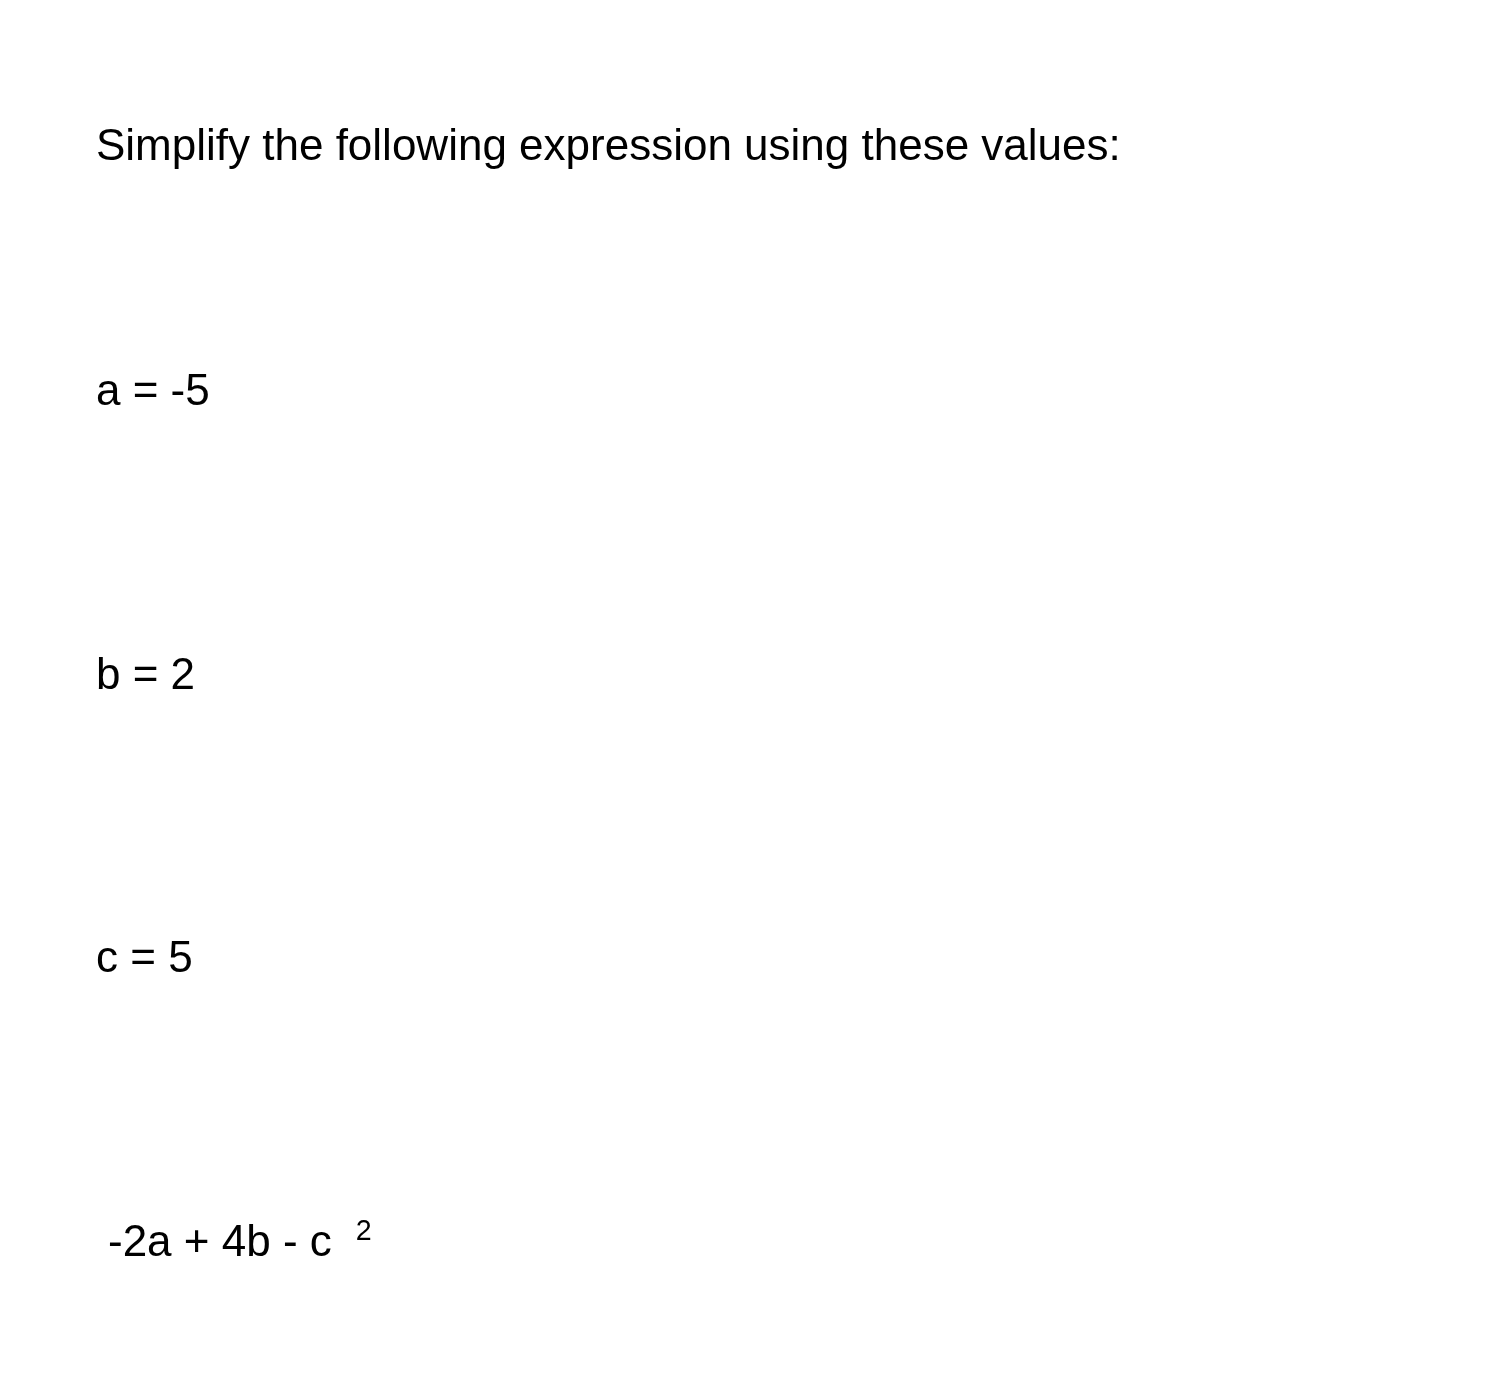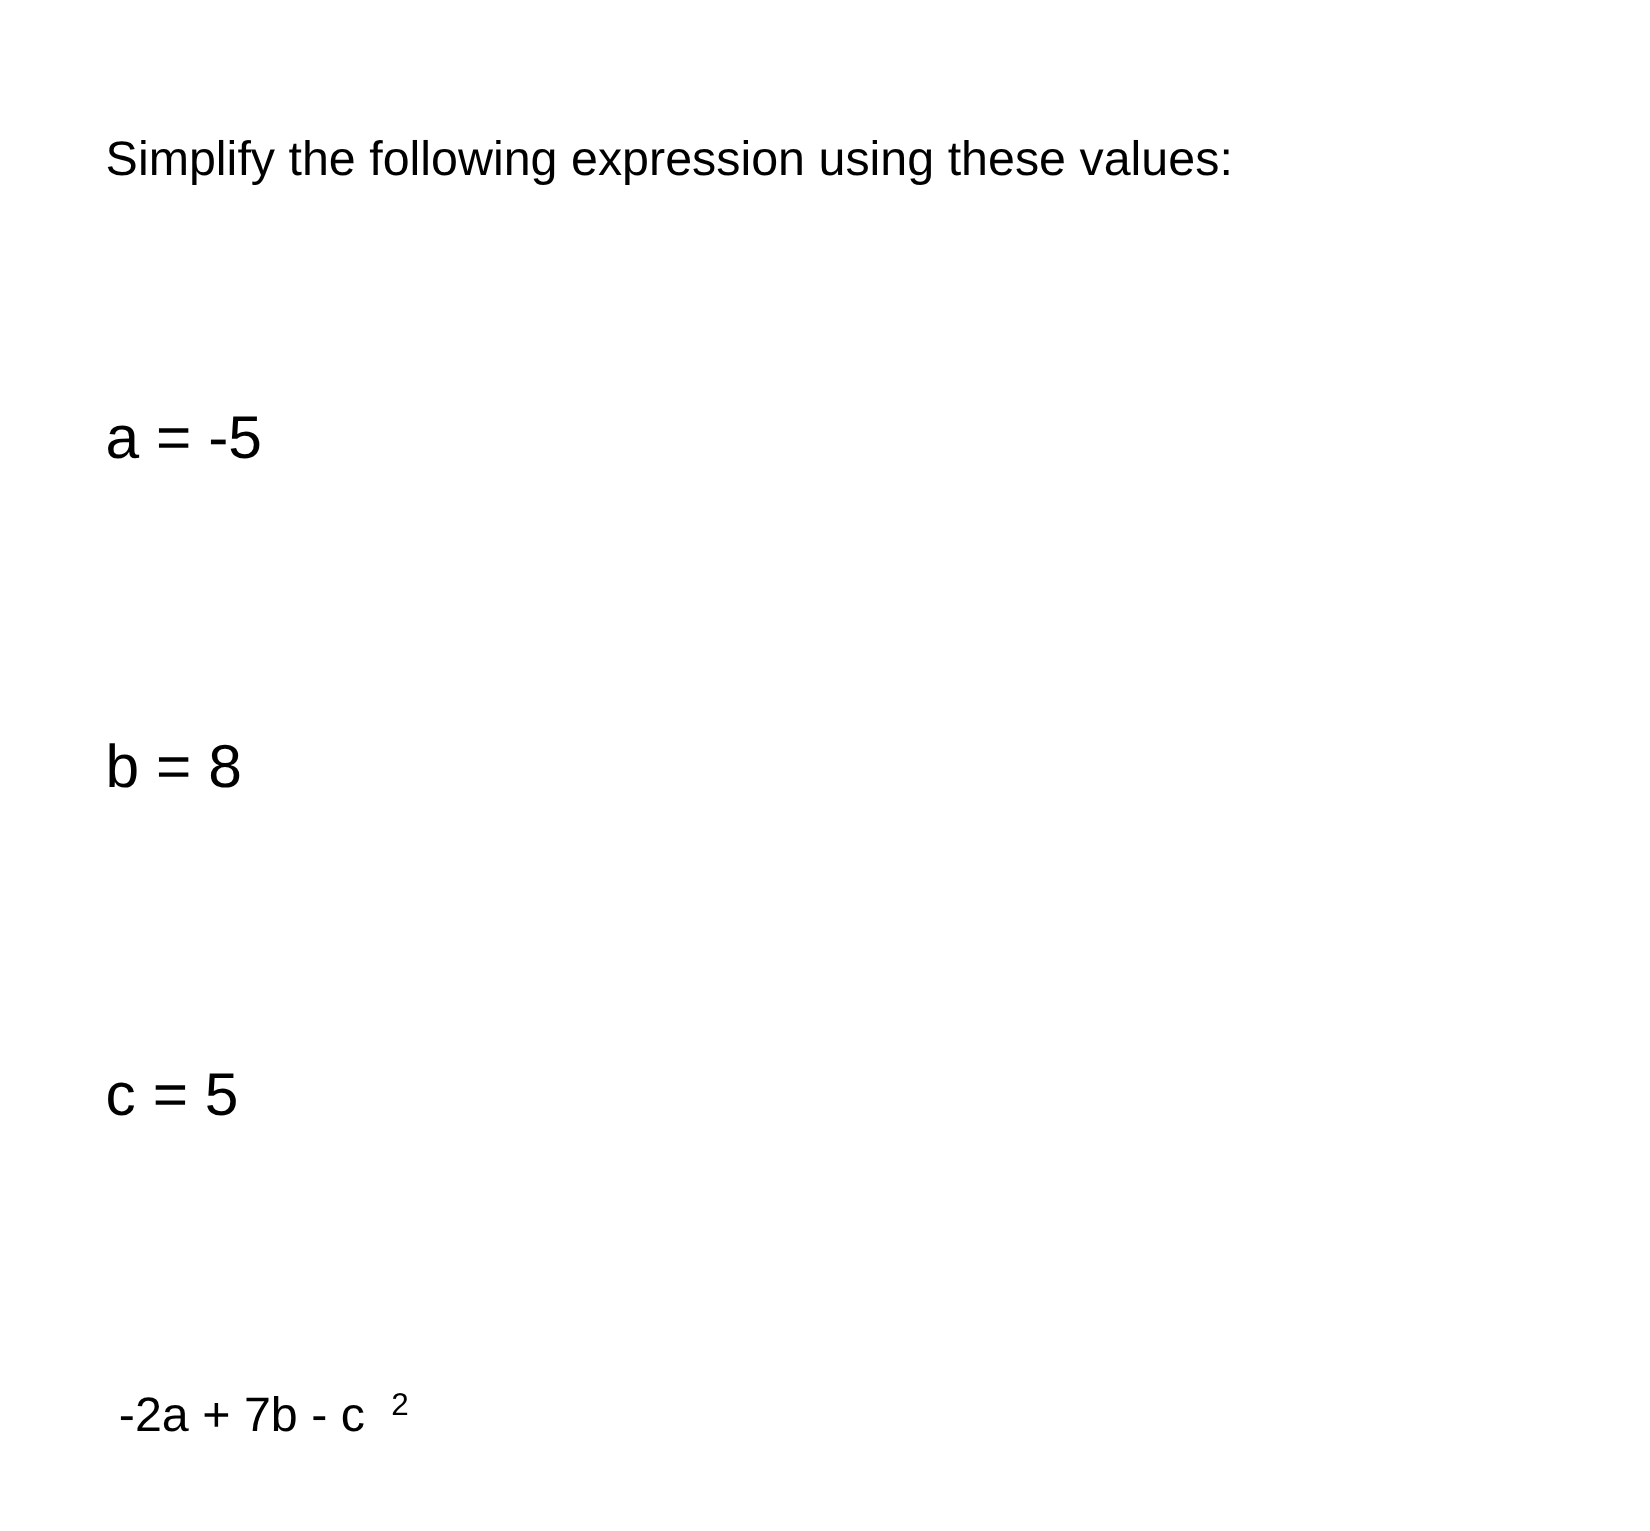--- a/index.html
+++ b/index.html
@@ -18,21 +18,21 @@
     }
     
     .instruction {
       font-size: 44px;
       line-height: 1.55;
       font-weight: 400;
       margin-bottom: 180px;
     }
     
     .value-line {
-      font-size: 55px;
+      font-size: 44px;
       line-height: 1.4;
       font-weight: 400;
       margin-bottom: 222px;
     }
     
     .value-line:last-of-type {
       margin-bottom: 222px;
     }
     
     .expression {
@@ -47,17 +47,17 @@
       line-height: 0;
     }
   </style>
 </head>
 <body>
 
 <div class="instruction">Simplify the following expression using these values:</div>
 
 <div class="value-line">a = -5</div>
 
-<div class="value-line">b = 8</div>
+<div class="value-line">b = 2</div>
 
 <div class="value-line">c = 5</div>
 
-<div class="expression"><span>-2a + 7b - c</span><sup>2</sup></div>
+<div class="expression"><span>-2a + 4b - c</span><sup>2</sup></div>
 
 </body></html>

